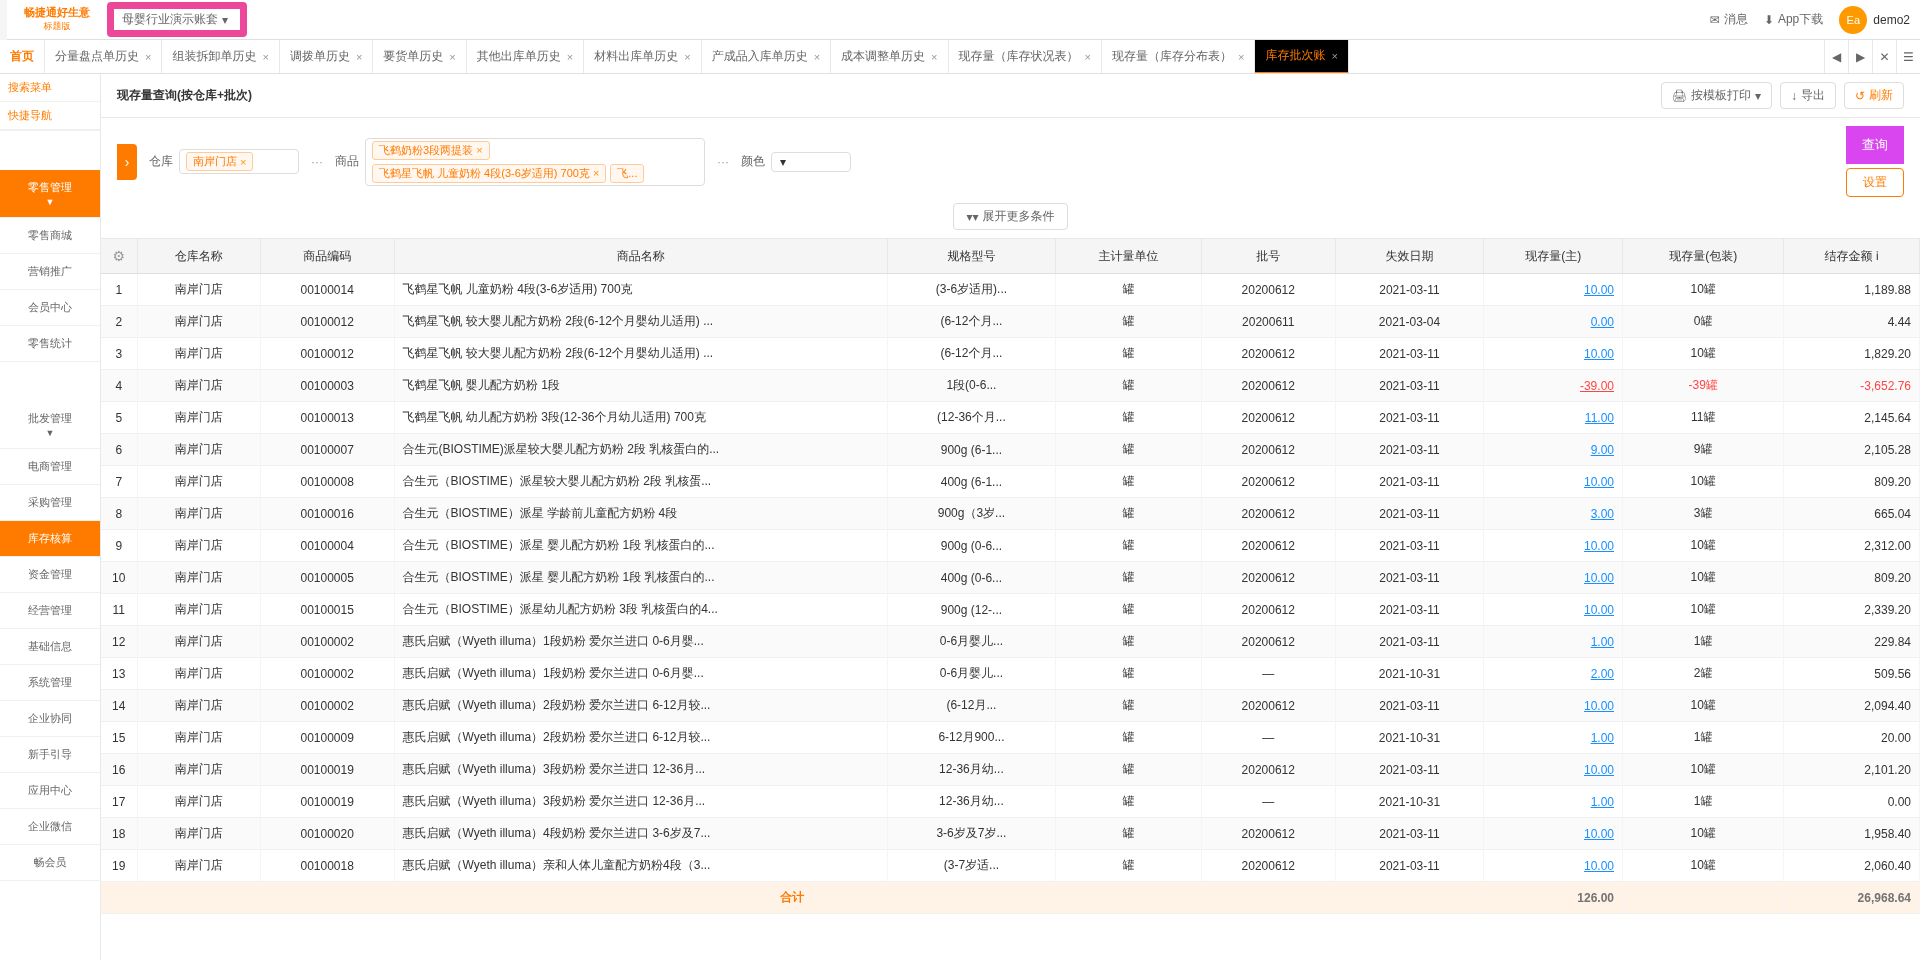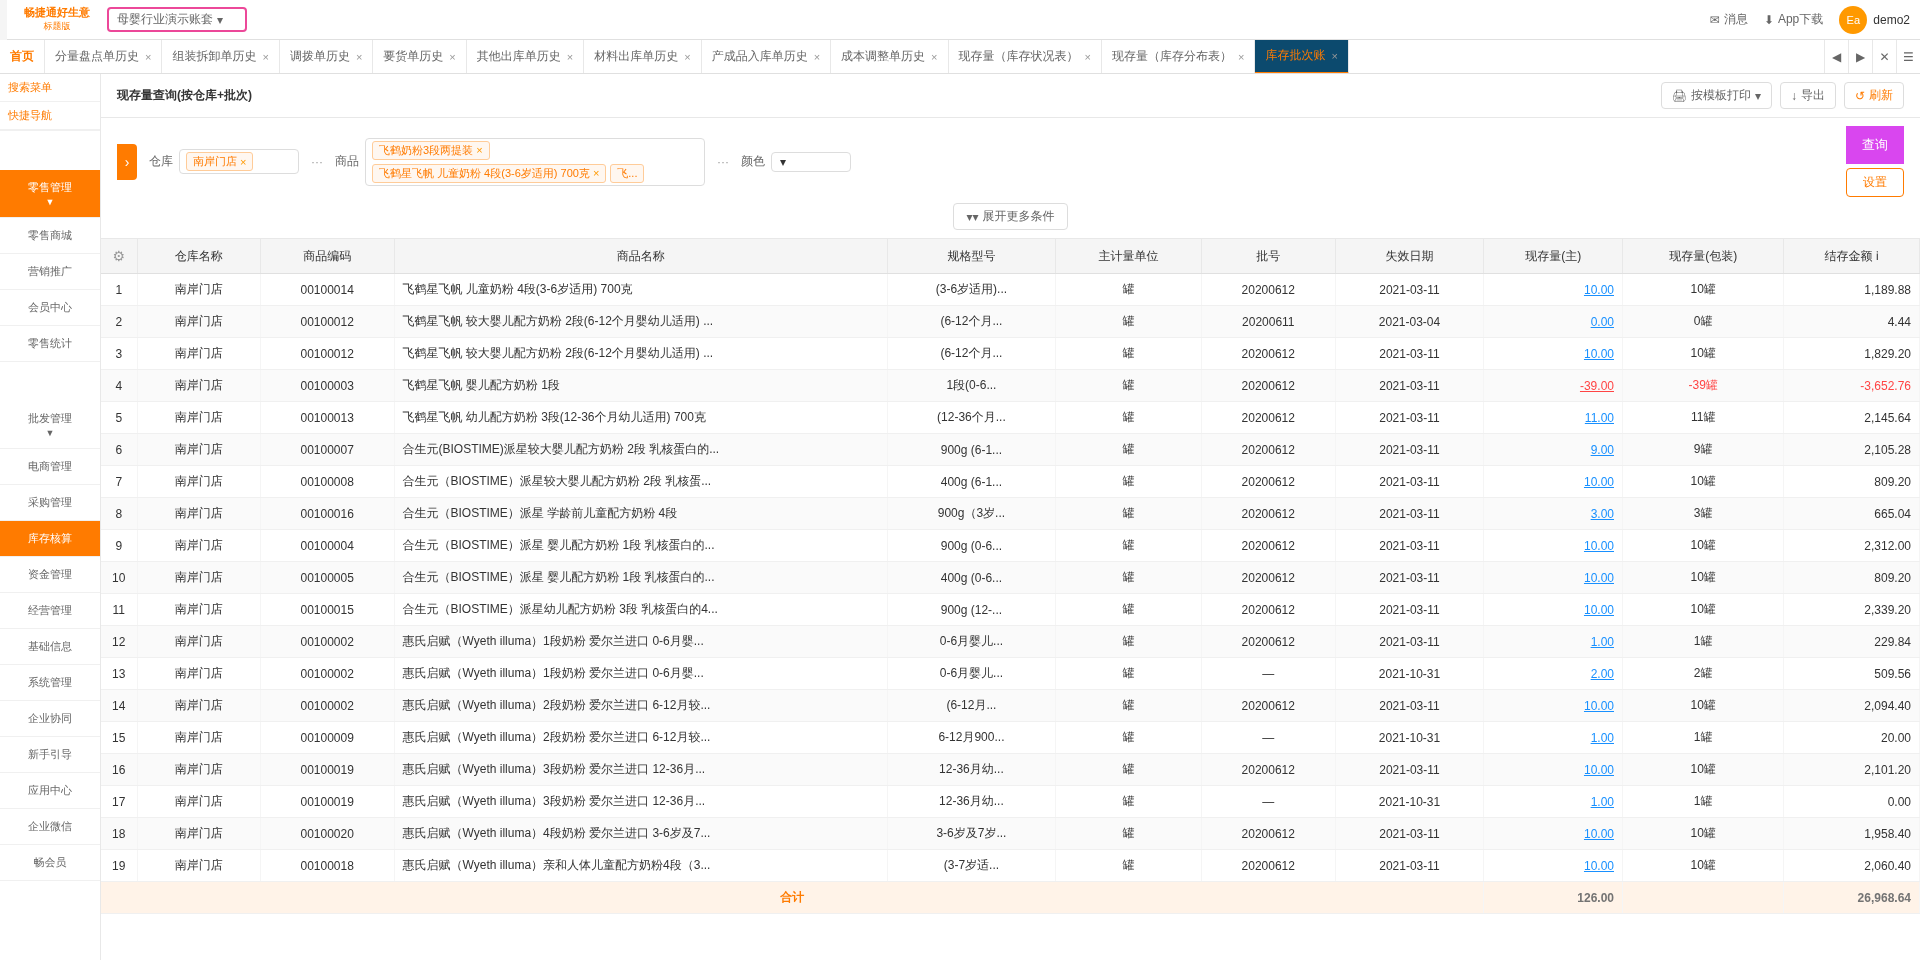--- a/index.html
+++ b/index.html
@@ -3,30 +3,30 @@
   <meta charset="utf-8">
   <style>
     * { box-sizing: border-box; margin: 0; padding: 0; }
     body { font-family: 'Microsoft YaHei', Arial, sans-serif; font-size: 12px; background: #f5f5f5; color: #333; overflow: hidden; }
 
     
     .top-bar { display: flex; align-items: center; background: #fff; height: 40px; border-bottom: 1px solid #e0e0e0; padding: 0 10px; gap: 10px; margin-left: 7px; }
     .logo-area { display: flex; flex-direction: column; align-items: center; justify-content: center; width: 80px; }
     .logo-text { color: #ff7b00; font-size: 11px; font-weight: bold; line-height: 1.2; }
     .logo-sub { color: #ff7b00; font-size: 9px; }
-    .dropdown-selector { display: flex; align-items: center; gap: 4px; border: 2px solid #ec4899; border-radius: 4px; padding: 2px 8px; font-size: 12px; cursor: pointer; min-width: 140px; }
+    .dropdown-selector { display: flex; align-items: center; gap: 4px; border: 7px solid #ec4899; border-radius: 4px; padding: 2px 8px; font-size: 12px; cursor: pointer; min-width: 140px; }
     .dropdown-selector span { color: #666; }
     .top-right { margin-left: auto; display: flex; align-items: center; gap: 16px; }
     .top-btn { display: flex; align-items: center; gap: 4px; color: #666; cursor: pointer; font-size: 12px; }
     .avatar { width: 28px; height: 28px; border-radius: 50%; background: #ff9900; display: flex; align-items: center; justify-content: center; color: #fff; font-size: 11px; }
 
     
     .tab-bar { background: #fff; display: flex; align-items: center; height: 34px; border-bottom: 1px solid #e0e0e0; overflow: hidden; }
     .tab-item { display: flex; align-items: center; padding: 0 10px; height: 34px; font-size: 12px; cursor: pointer; white-space: nowrap; border-right: 1px solid #e8e8e8; color: #666; position: relative; flex-shrink: 0; }
-    .tab-item.active { background: #0c4a6e; color: #ff7b00; border-bottom: 2px solid #ff7b00; }
+    .tab-item.active { background: #000000; color: #ff7b00; border-bottom: 2px solid #ff7b00; }
     .tab-item .close-tab { margin-left: 6px; color: #999; font-size: 11px; }
     .tab-home { color: #ff7b00; font-weight: bold; }
     .tab-nav-btns { display: flex; align-items: center; margin-left: auto; }
     .tab-nav-btn { width: 24px; height: 34px; display: flex; align-items: center; justify-content: center; cursor: pointer; color: #666; border-left: 1px solid #e8e8e8; }
 
     
     .main-layout { display: flex; height: calc(100vh - 74px); }
 
     
     .sidebar { width: 101px; background: #fff; border-right: 1px solid #e8e8e8; display: flex; flex-direction: column; overflow-y: auto; flex-shrink: 0; }

